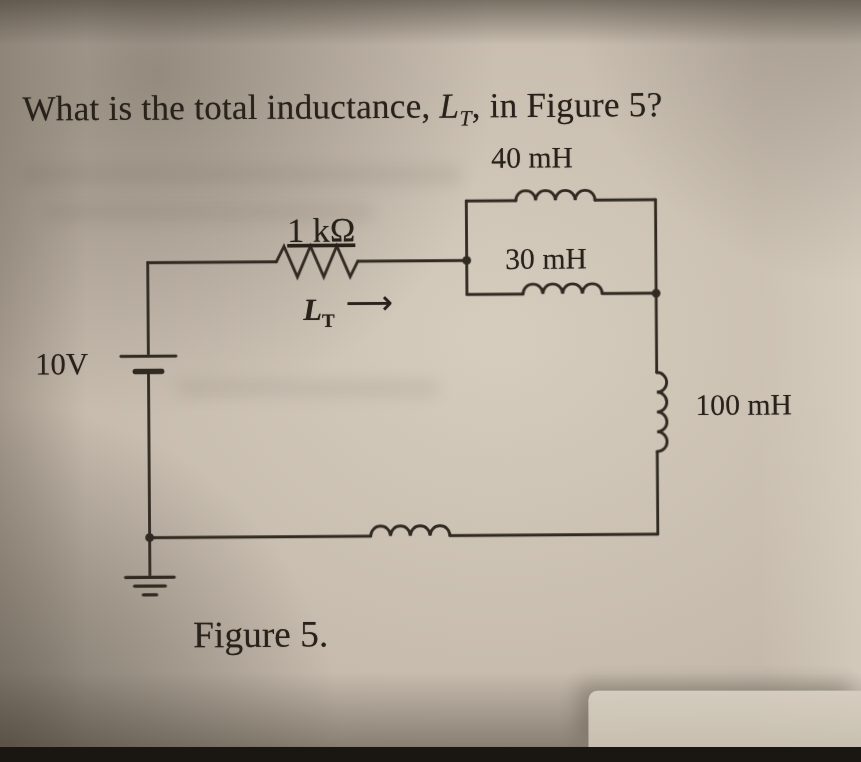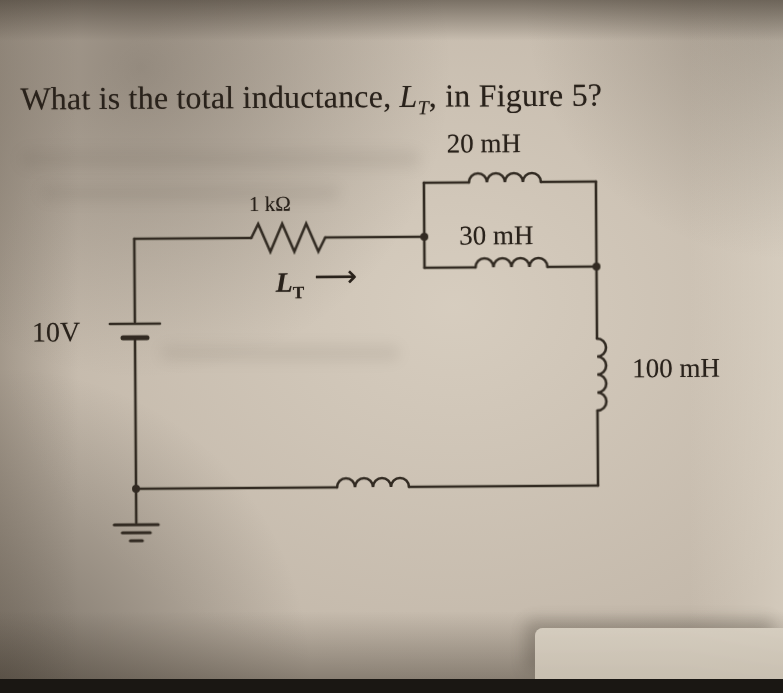--- a/index.html
+++ b/index.html
@@ -19,21 +19,21 @@
       radial-gradient(ellipse at 58% 45%, rgba(238,230,216,0.45), rgba(238,230,216,0) 72%);
     font-family:"Liberation Serif","DejaVu Serif",serif;
     color:#29221b;
   }
   .tilt{position:absolute;inset:0;transform:rotate(-0.4deg);transform-origin:50% 50%;}
   .label{position:absolute;white-space:nowrap;text-shadow:0 0 1px rgba(55,45,35,0.45);}
   .q-title{left:22px;top:78px;font-size:32px;letter-spacing:0.2px;}
   .q-title .var, .lt .var{font-style:italic;}
   sub{font-size:0.62em;}
   .lbl-60{left:448px;top:129px;font-size:27px;}
-  .lbl-1k{left:250px;top:191px;font-size:21px;}
+  .lbl-1k{left:262px;top:191px;font-size:31px;text-decoration:underline;}
   .lbl-30{left:460px;top:221px;font-size:27px;}
   .lt{left:276px;top:263px;font-size:28px;font-weight:bold;}
   .lt .arrow{font-weight:normal;font-size:30px;position:relative;top:-5px;margin-left:10px;font-family:"DejaVu Sans",sans-serif;}
   .lbl-10v{left:32px;top:314px;font-size:28px;}
   .lbl-100{left:632px;top:355px;font-size:27px;}
   .lbl-500{left:330px;top:425px;font-size:27px;}
   .caption{left:174px;top:558px;font-size:34px;}
   .circuit-svg{position:absolute;inset:0;}
   .ghost{position:absolute;filter:blur(7px);opacity:0.10;background:#554c40;border-radius:8px;}
   .ghost.g1{left:20px;top:150px;width:400px;height:18px;}
@@ -100,26 +100,27 @@
         <circle cx="425" cy="237" r="4" fill="#332c24" stroke="none"></circle>
         <circle cx="597" cy="268" r="4" fill="#332c24" stroke="none"></circle>
         <circle cx="135" cy="487" r="4" fill="#332c24" stroke="none"></circle>
       </g>
     </svg>
 
     <div class="label q-title">
       <span>What is the total inductance, </span><span class="var">L</span><sub class="var">T</sub><span>, in Figure 5?</span>
     </div>
 
-    <div class="label lbl-60">20 mH</div>
+    <div class="label lbl-60">40 mH</div>
     <div class="label lbl-1k">1 kΩ</div>
     <div class="label lbl-30">30 mH</div>
 
     <div class="label lt">
       <span class="var">L</span><sub>T</sub><span class="arrow">⟶</span>
     </div>
 
     <div class="label lbl-10v">10V</div>
     <div class="label lbl-100">100 mH</div>
 
+    <div class="label caption">Figure 5.</div>
 
   </div>
 </div>
 
 </body></html>

